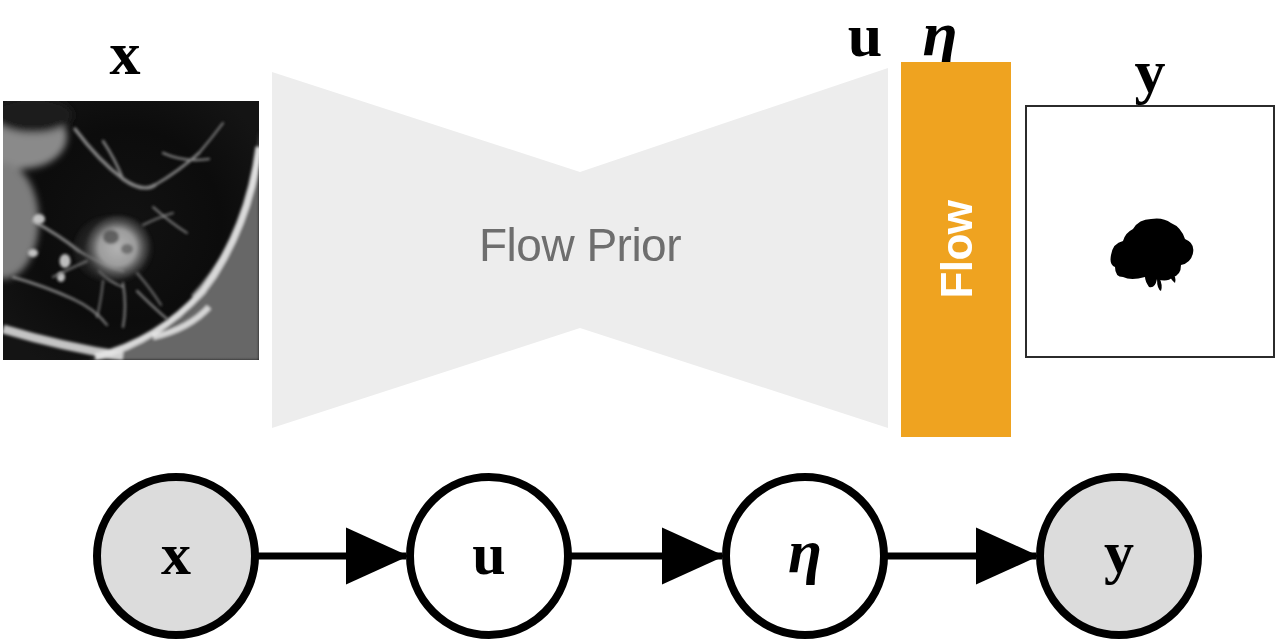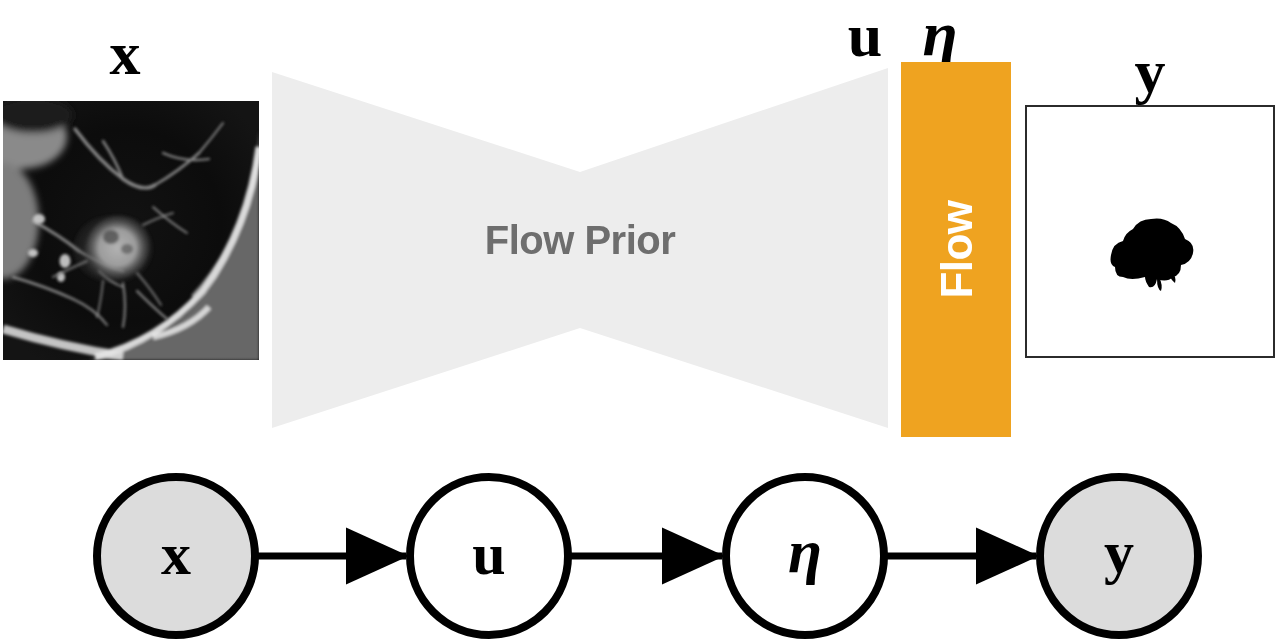--- a/index.html
+++ b/index.html
@@ -55,22 +55,22 @@
     width: 640px;
     height: 380px;
   }
   #flow-prior-label {
     position: absolute;
     left: 330px;
     top: 218px;
     width: 500px;
     text-align: center;
     font-family: "Liberation Sans", sans-serif;
-    font-weight: bold;
-    font-size: 40px;
+    font-weight: normal;
+    font-size: 46px;
     letter-spacing: -0.5px;
     color: #6e6e6e;
     user-select: none;
   }
 
   
   #flow-block {
     position: absolute;
     left: 901px;
     top: 62px;

